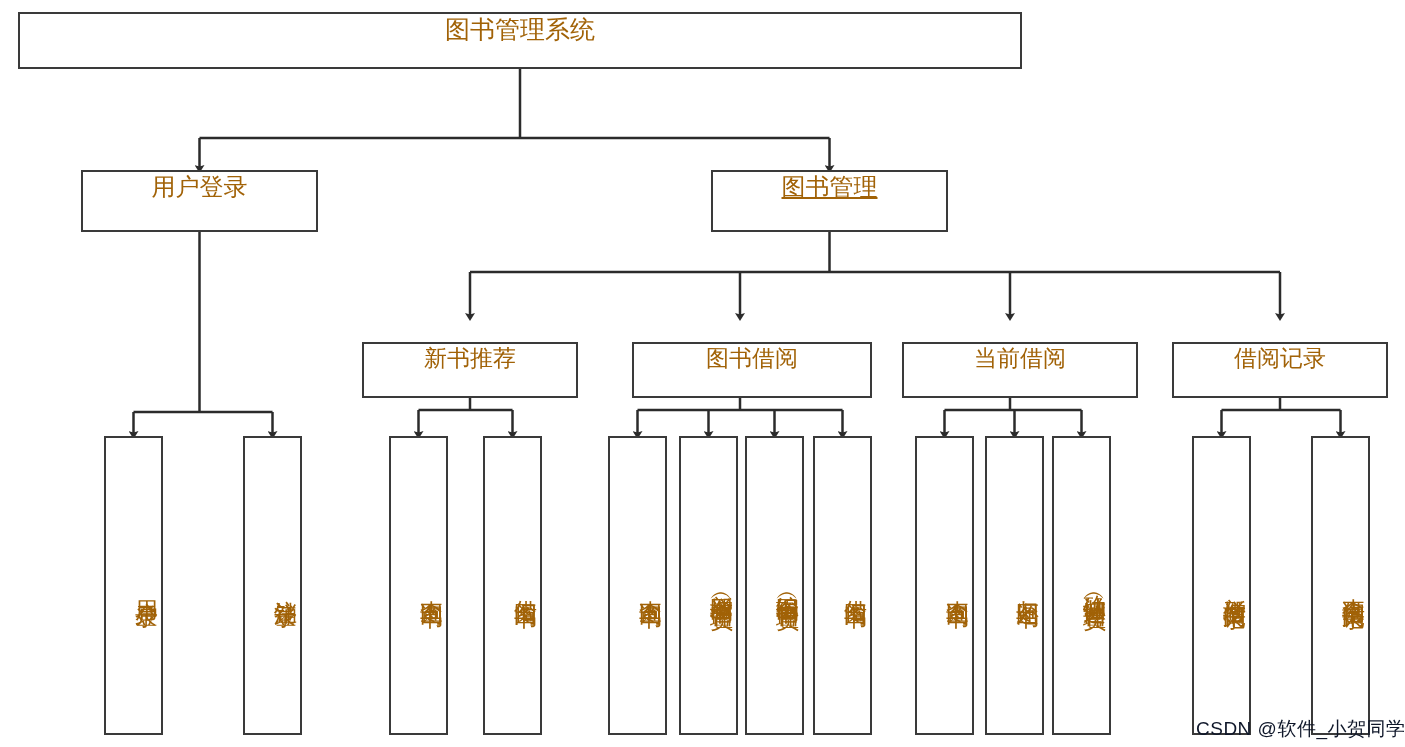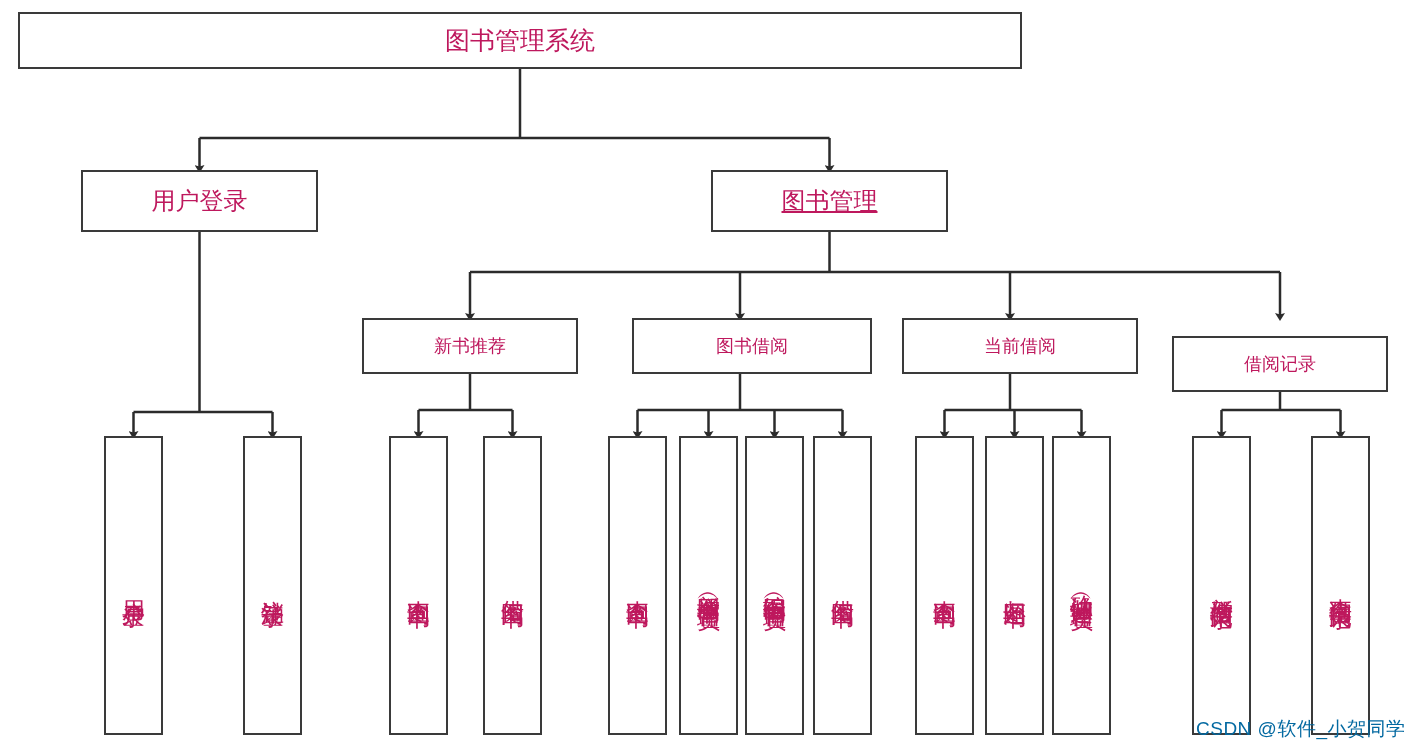--- a/index.html
+++ b/index.html
@@ -24,52 +24,52 @@
     width: 1405px;
     height: 747px;
     pointer-events: none;
   }
   .node {
     position: absolute;
     box-sizing: border-box;
     border: 2.5px solid #3a3a3a;
     background: #ffffff;
     display: flex;
-    align-items: center;
     justify-content: center;
     text-align: center;
-    color: #be185d;
+    color: #a16207;
     line-height: 1.25;
   }
   .node.root {
     font-size: 25px;
   }
   .node.level2 {
     font-size: 24px;
   }
   .node.level3 {
-    font-size: 18px;
+    font-size: 23px;
+    margin-top: 24px;
   }
   .node.leaf {
     font-size: 23px;
     writing-mode: vertical-rl;
     text-orientation: upright;
     letter-spacing: 2px;
     padding: 4px 0;
   }
   .node.leaf .vtext {
     writing-mode: vertical-rl;
     text-orientation: upright;
     display: block;
     white-space: nowrap;
   }
   .watermark {
     position: absolute;
     font-size: 19px;
-    color: #0369a1;
+    color: #0f172a;
     white-space: nowrap;
     letter-spacing: 0.5px;
   }
 </style>
 </head>
 <body>
 
 <div id="canvas">
 
   <svg id="wires" viewBox="0 0 1405 747">
@@ -128,21 +128,21 @@
 
   <div class="node level3" style="left: 362px; top: 318px; width: 216px; height: 56px;">
     <span>新书推荐</span>
   </div>
   <div class="node level3" style="left: 632px; top: 318px; width: 240px; height: 56px;">
     <span>图书借阅</span>
   </div>
   <div class="node level3" style="left: 902px; top: 318px; width: 236px; height: 56px;">
     <span>当前借阅</span>
   </div>
-  <div class="node level3" style="left: 1172px; top: 336px; width: 216px; height: 56px;">
+  <div class="node level3" style="left: 1172px; top: 318px; width: 216px; height: 56px;">
     <span>借阅记录</span>
   </div>
 
   <div class="node leaf" style="left: 104px; top: 436px; width: 59px; height: 299px;">
     <span class="vtext">用户登录</span>
   </div>
   <div class="node leaf" style="left: 243px; top: 436px; width: 59px; height: 299px;">
     <span class="vtext">注销登录</span>
   </div>
   <div class="node leaf" style="left: 389px; top: 436px; width: 59px; height: 299px;">

